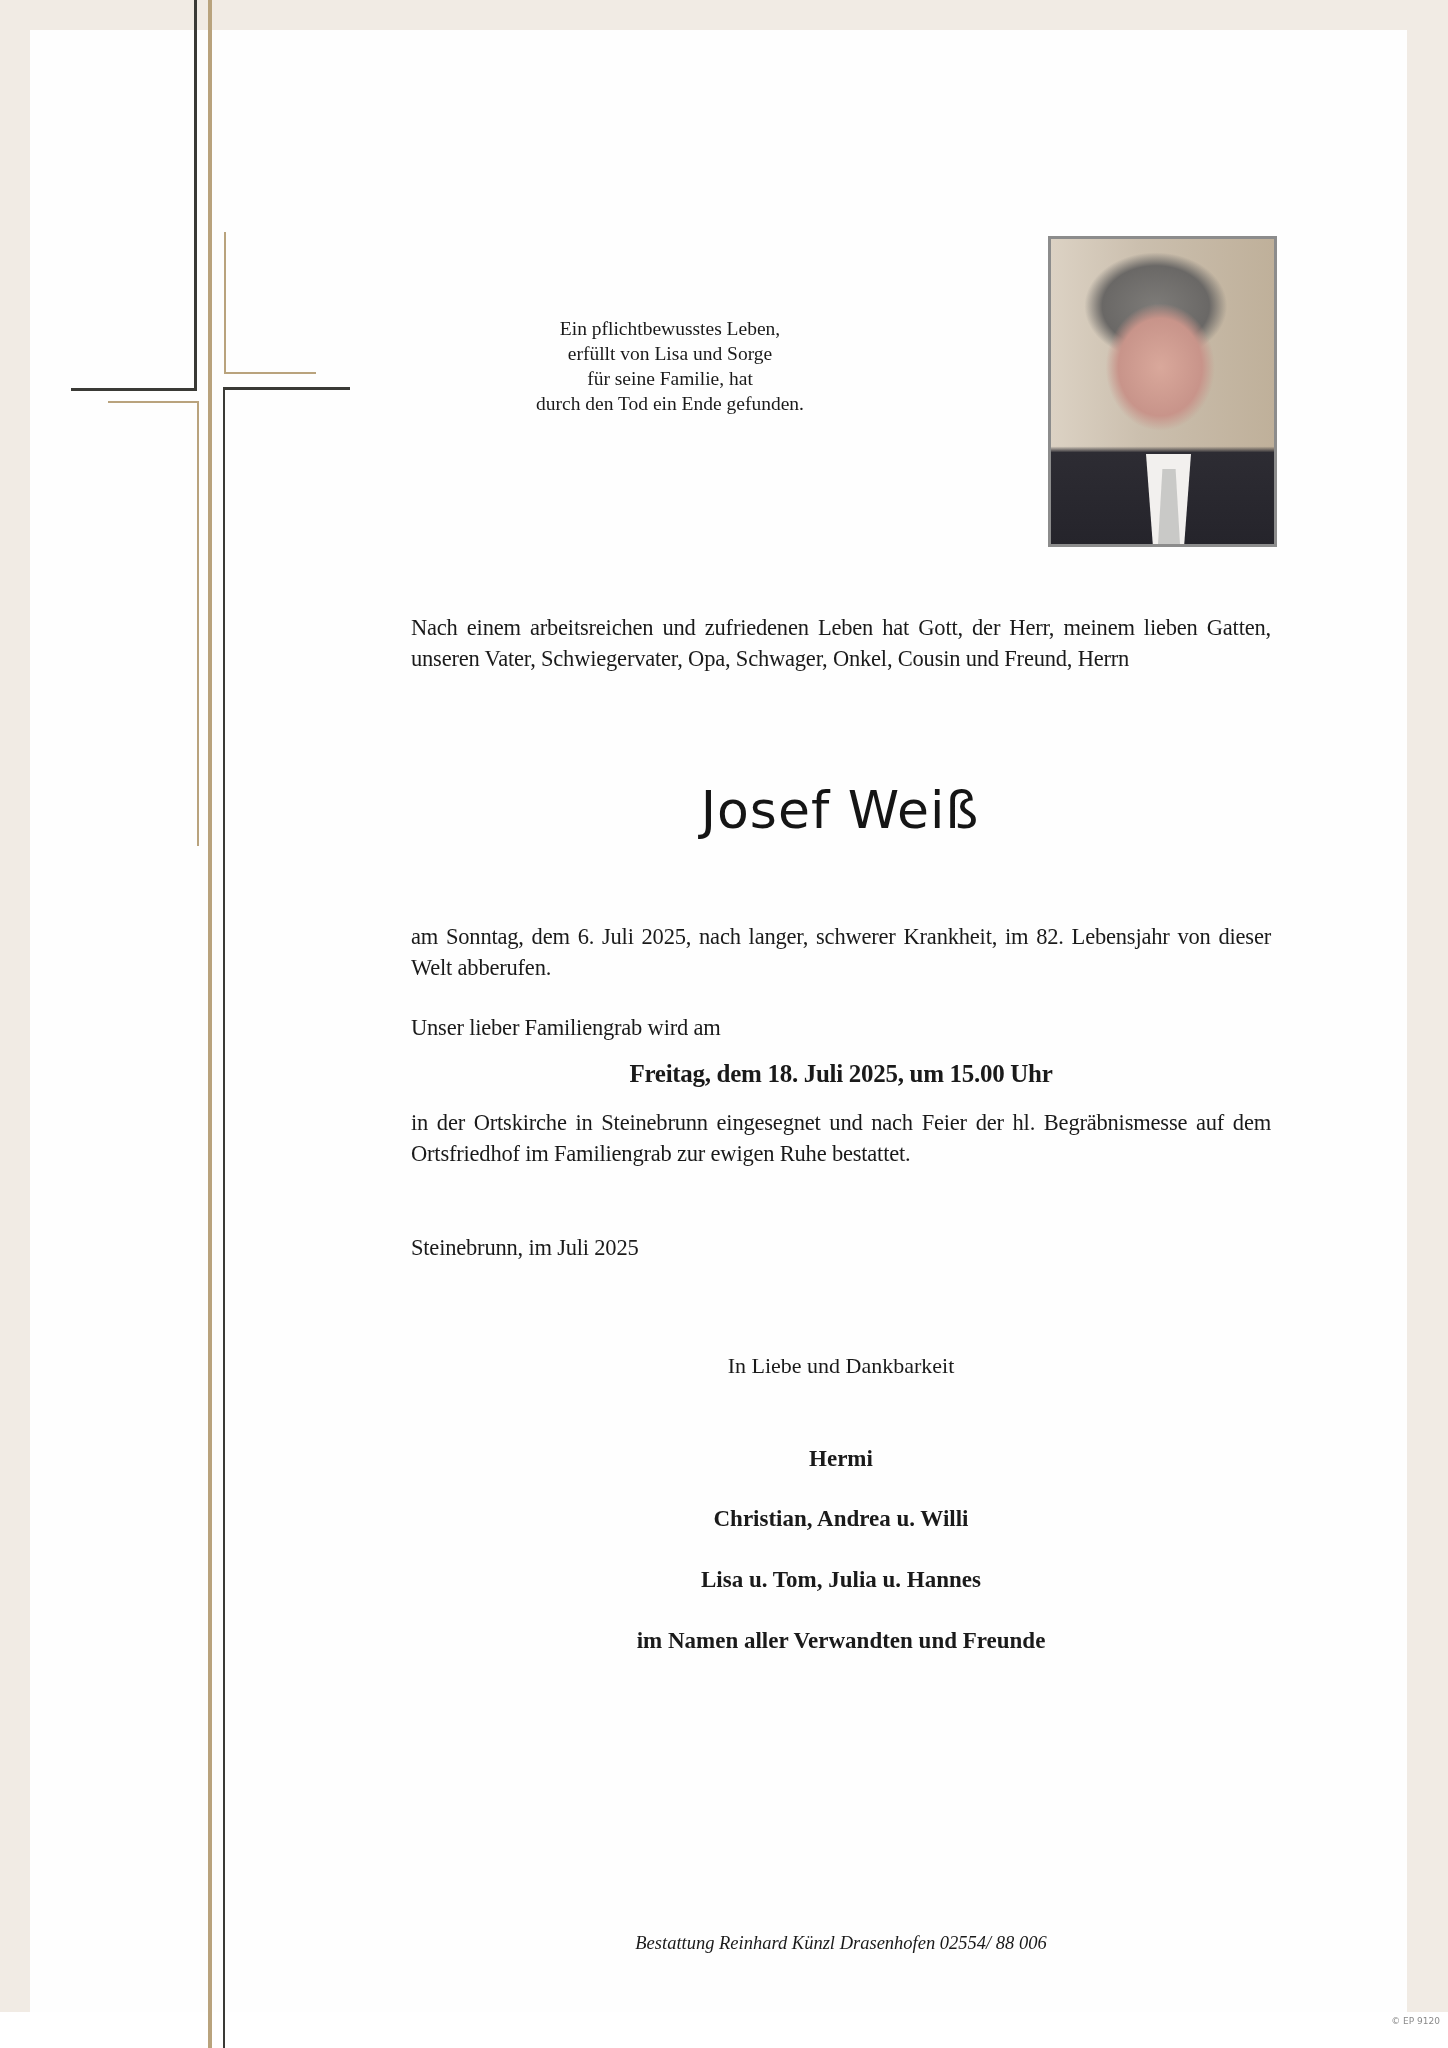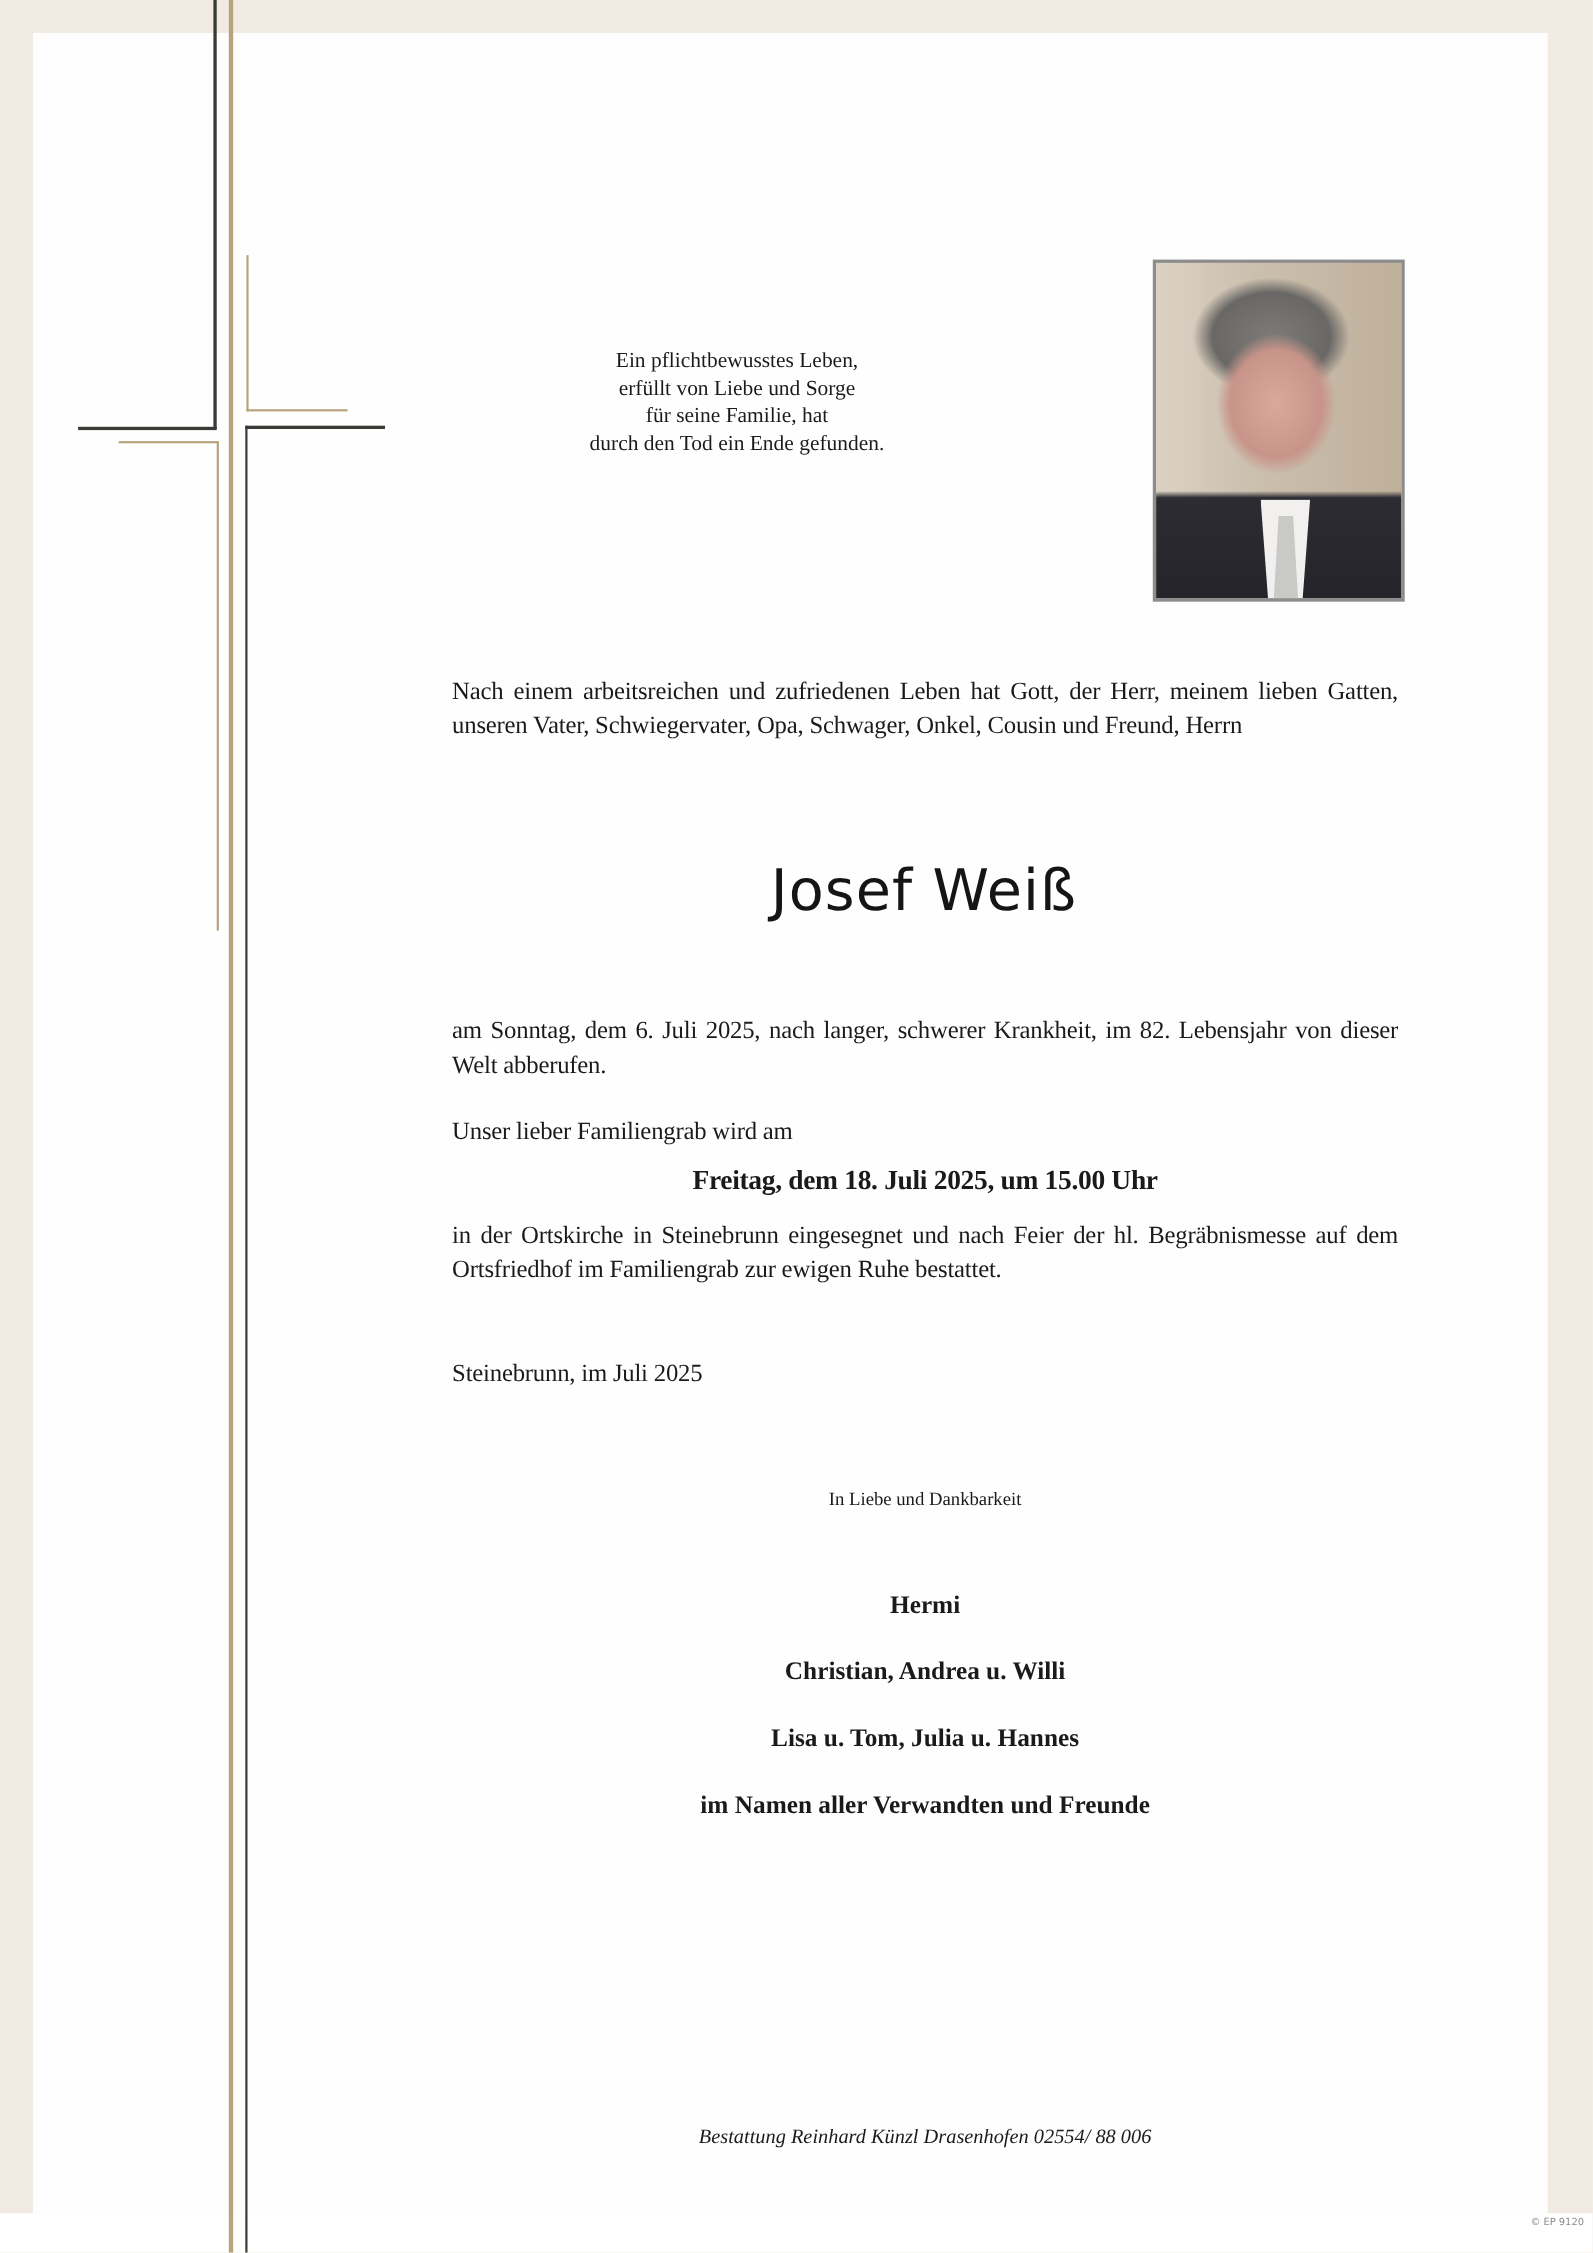--- a/index.html
+++ b/index.html
@@ -62,21 +62,21 @@
     }
     .para-death { top: 921px; }
     .para-unser { top: 1012px; }
     .funeral-date {
       left: 411px; top: 1060px; width: 860px; text-align: center;
       font-size: 25px; font-weight: bold; letter-spacing: -0.3px;
     }
     .para-burial { top: 1107px; }
     .place-date { top: 1232px; }
     .closing {
-      left: 411px; width: 860px; text-align: center; font-size: 17px;
+      left: 411px; width: 860px; text-align: center; font-size: 22px;
     }
     .closing-line { top: 1353px; }
     .mourner { font-weight: bold; font-size: 23px; }
     .m0 { top: 1446px; }
     .m1 { top: 1506px; }
     .m2 { top: 1567px; }
     .m3 { top: 1628px; }
     .donation {
       left: 411px; top: 1828px; width: 880px; font-size: 18px; line-height: 23px;
     }
@@ -108,21 +108,21 @@
 
   <div class="line gold" style="left:224px; top:232px; width:2px; height:142px;"></div>
   <div class="line gold" style="left:224px; top:372px; width:92px; height:2px;"></div>
 
   <div class="line dark" style="left:223px; top:387px; width:127px; height:3px;"></div>
   <div class="line dark" style="left:223px; top:387px; width:2px; height:1661px;"></div>
 </div>
 
 <div class="text motto">
   <div>Ein pflichtbewusstes Leben,</div>
-  <div>erfüllt von Liebe und Sorge</div>
+  <div>erfüllt von Lisa und Sorge</div>
   <div>für seine Familie, hat</div>
   <div>durch den Tod ein Ende gefunden.</div>
 </div>
 
 <div class="portrait" title="Portrait photo of Josef Weiß in a dark pinstripe suit, white shirt and silver tie">
   <div class="shirt"></div>
   <div class="tie"></div>
 </div>
 
 <div class="text para para-intro">Nach einem arbeitsreichen und zufriedenen Leben hat Gott, der Herr, meinem lieben Gatten, unseren Vater, Schwiegervater, Opa, Schwager, Onkel, Cousin und Freund, Herrn</div>

